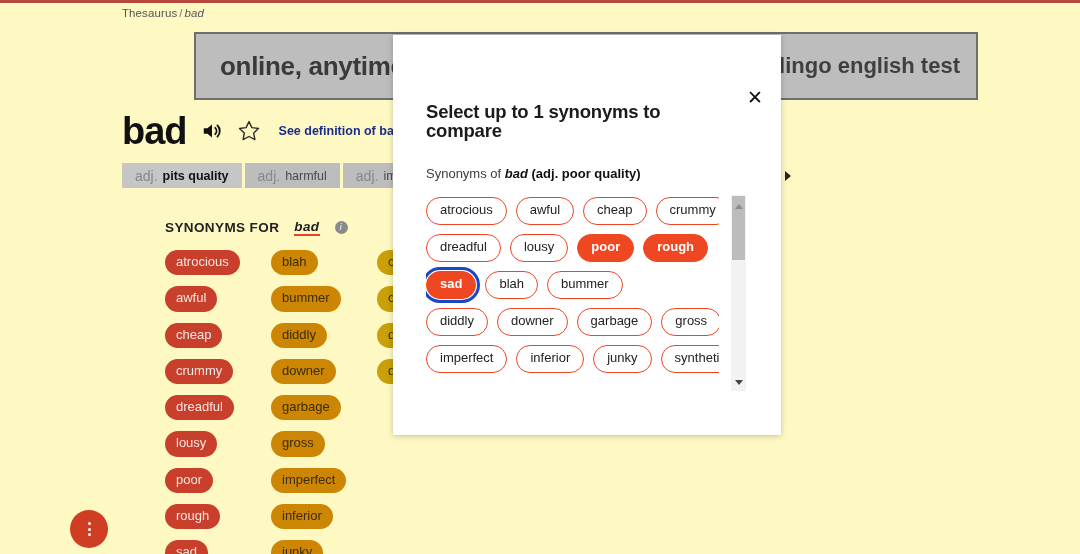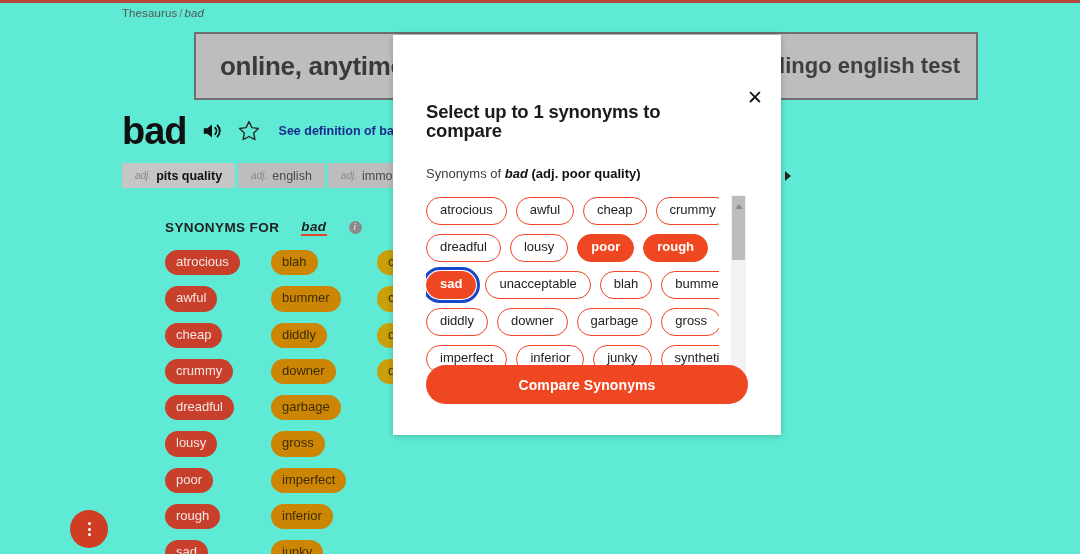--- a/index.html
+++ b/index.html
@@ -5,21 +5,21 @@
   html, body {
     margin: 0; padding: 0;
     width: 1080px; height: 554px;
     overflow: hidden;
     background: #b4b4b4;
     font-family: "Liberation Sans", sans-serif;
   }
   #page {
     position: relative;
     width: 1080px; height: 554px;
-    background: #5eead4;
+    background: #fef9c3;
     overflow: hidden;
   }
   .top-rule {
     position: absolute; top: 0; left: 0;
     width: 1080px; height: 3px;
     background: #b5483a;
   }
   
   .breadcrumb {
     position: absolute; left: 122px; top: 7px;
@@ -71,39 +71,39 @@
   .tabs {
     position: absolute; left: 122px; top: 163px;
     display: flex; align-items: stretch; height: 25px;
   }
   .tab {
     background: #bdbdbd; height: 25px; display: flex;
     align-items: center; padding: 0 13px; margin-right: 3px;
     font-size: 12.5px; color: #3d3d3d; white-space: nowrap;
   }
   .tab.active { background: #c6c6c6; color: #111; }
-  .tab .pos { font-style: italic; color: #888; margin-right: 5px; font-size: 10px; }
+  .tab .pos { color: #888; margin-right: 5px; font-size: 14px; }
   .tab .pos-label { font-weight: bold; }
   .tab:not(.active) .pos-label { font-weight: normal; color: #4a4a4a; }
   .tab-next {
     position: absolute; left: 779px; top: 163px;
     width: 18px; height: 25px;
     display: flex; align-items: center; justify-content: center;
   }
   .tab-next .tri {
     width: 0; height: 0;
     border-left: 6px solid #222;
     border-top: 5px solid transparent;
     border-bottom: 5px solid transparent;
   }
 
   
   .syn-heading {
     position: absolute; left: 165px; top: 219px;
-    display: flex; align-items: center; gap: 22px;
+    display: flex; align-items: center; gap: 15px;
     font-size: 13.5px; font-weight: bold; color: #222;
     letter-spacing: .4px;
   }
   .syn-heading .hw {
     font-style: italic; color: #222;
     border-bottom: 2px solid #e8422a; padding-bottom: 0px;
   }
   .info-icon {
     width: 13px; height: 13px; border-radius: 50%;
     background: #8a8a8a; color: #d8d8d8;
@@ -257,21 +257,21 @@
     <span class="see-def">See definition of bad o</span>
   </div>
 
   <div class="tabs">
     <div class="tab active">
       <span class="pos">adj.</span>
       <span class="pos-label">pits quality</span>
     </div>
     <div class="tab">
       <span class="pos">adj.</span>
-      <span class="pos-label">english</span>
+      <span class="pos-label">harmful</span>
     </div>
     <div class="tab">
       <span class="pos">adj.</span>
       <span class="pos-label">immoral</span>
     </div>
   </div>
   <div class="tab-next">
       <span class="tri"></span>
     </div>
 
@@ -346,21 +346,20 @@
             <div class="chip">crummy</div>
           </div>
           <div class="chip-row">
             <div class="chip">dreadful</div>
             <div class="chip">lousy</div>
             <div class="chip selected">poor</div>
             <div class="chip selected">rough</div>
           </div>
           <div class="chip-row">
             <div class="chip selected focused">sad</div>
-            <div class="chip">unacceptable</div>
             <div class="chip">blah</div>
             <div class="chip">bummer</div>
           </div>
           <div class="chip-row">
             <div class="chip">diddly</div>
             <div class="chip">downer</div>
             <div class="chip">garbage</div>
             <div class="chip">gross</div>
           </div>
           <div class="chip-row">
@@ -376,16 +375,15 @@
       <div class="sb-track"></div>
       <div class="sb-thumb"></div>
       <div class="sb-arrow-up">
           <span class="tri-up"></span>
         </div>
       <div class="sb-arrow-dn">
           <span class="tri-dn"></span>
         </div>
     </div>
 
-    <button class="compare-btn">Compare Synonyms</button>
   </div>
 
 </div>
 
 </body></html>

